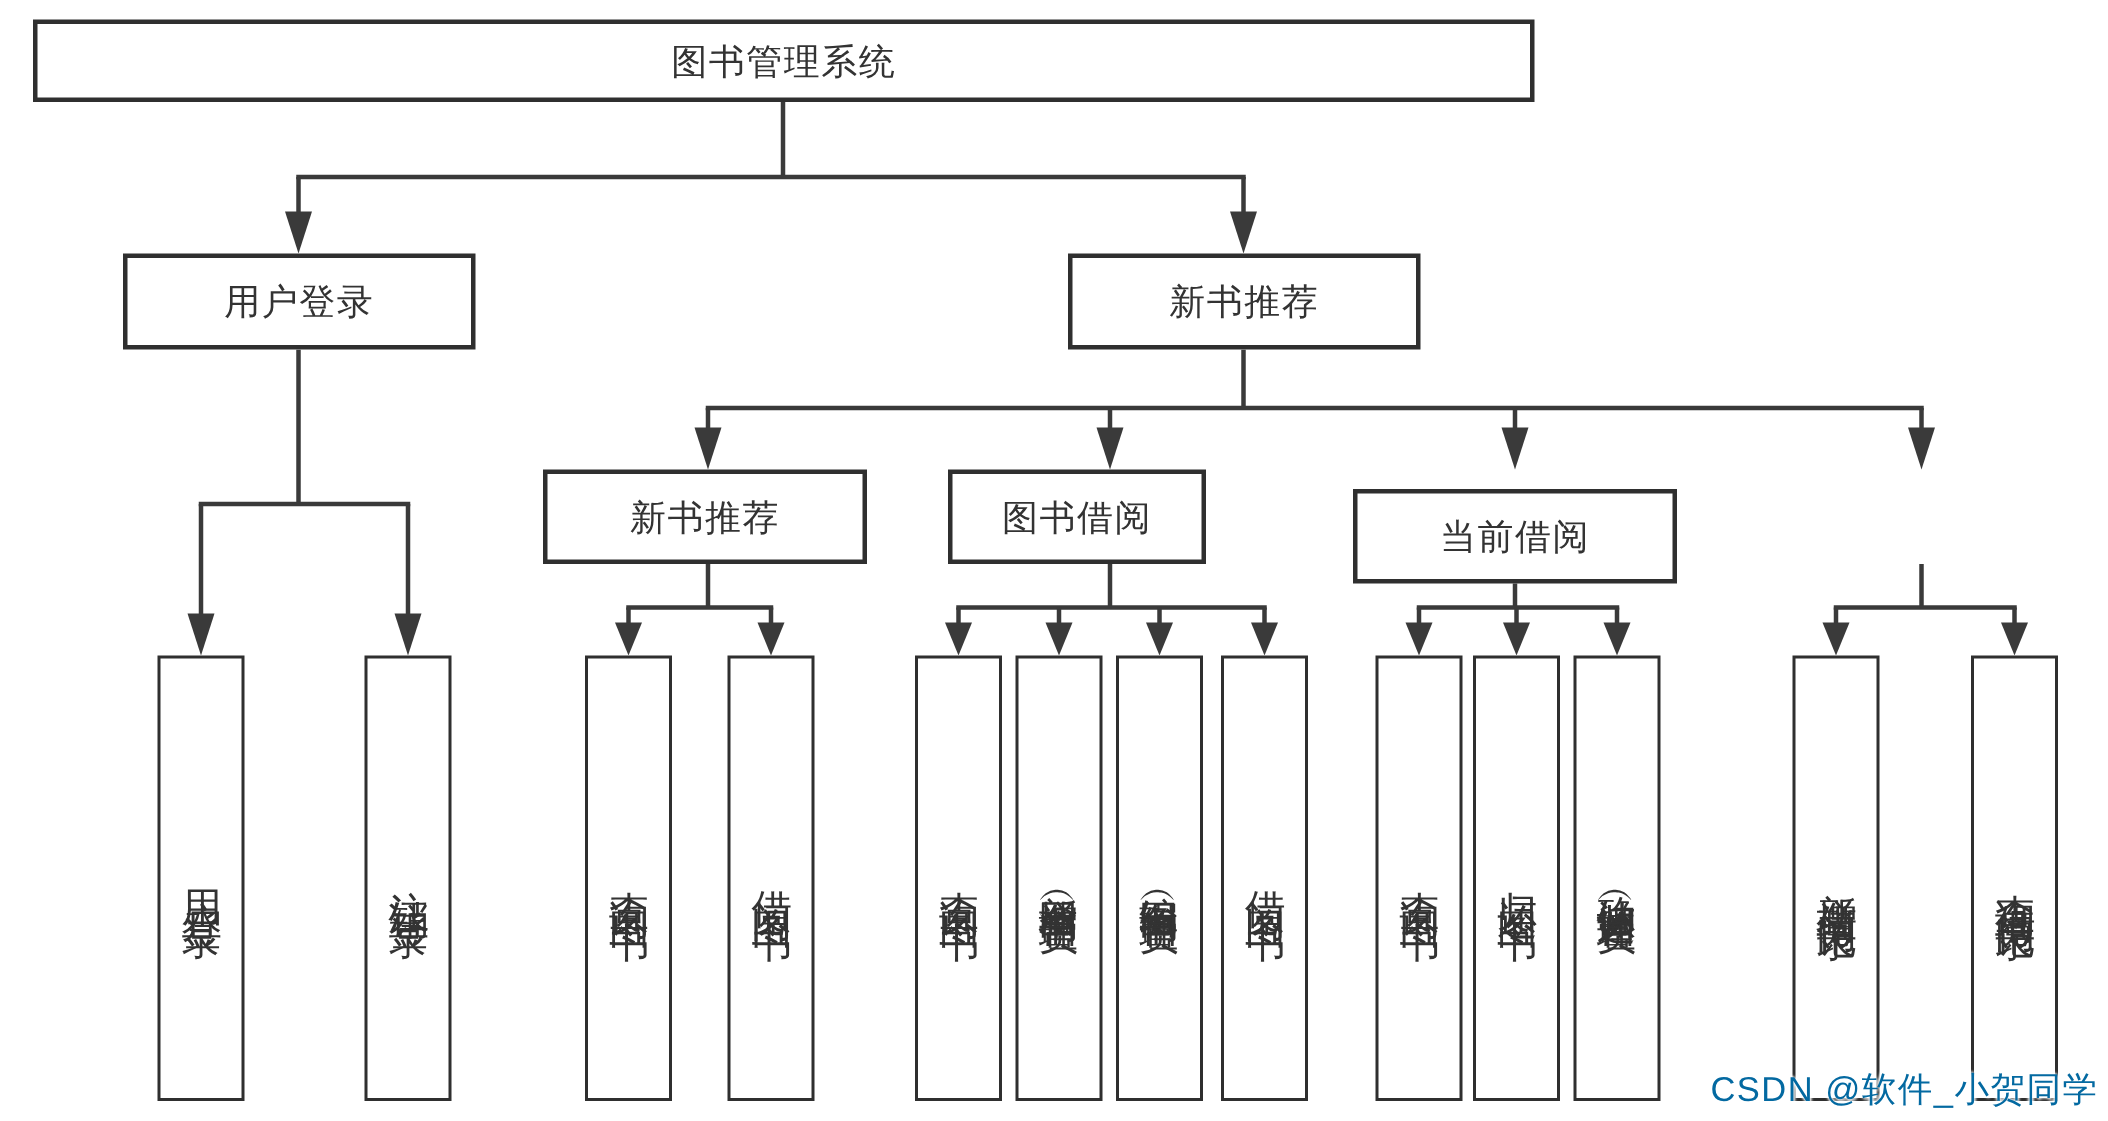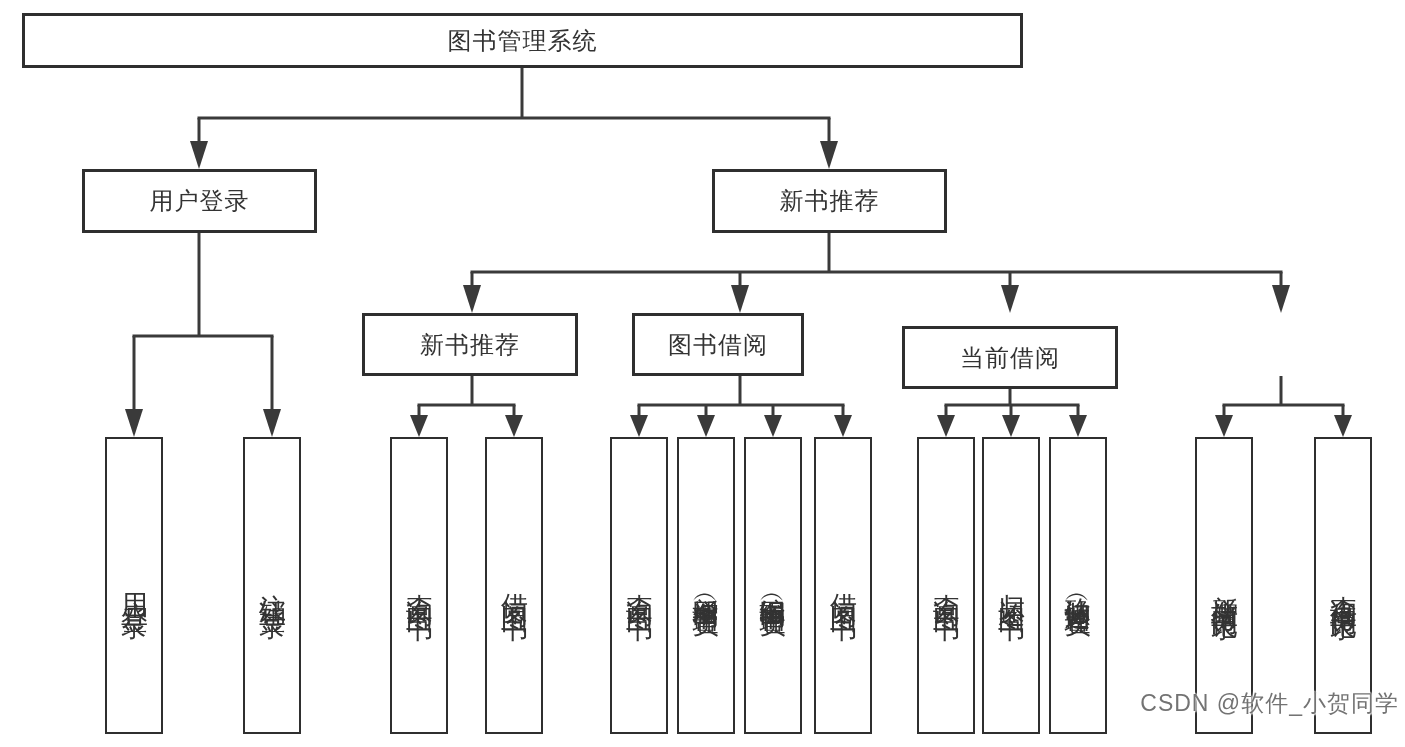--- a/index.html
+++ b/index.html
@@ -63,24 +63,24 @@
   #n-leaf-borrow-book-2  { left: 814px; }
   #n-leaf-query-book-3   { left: 917px; }
   #n-leaf-return-book    { left: 982px; }
   #n-leaf-confirm-return { left: 1049px; }
   #n-leaf-add-record     { left: 1195px; }
   #n-leaf-query-record   { left: 1314px; }
 
   #watermark {
     position: absolute;
     right: 6px;
-    top: 688px;
+    top: 711px;
     font-size: 23px;
     letter-spacing: 1px;
-    color: #737373;
+    color: #0369a1;
     text-shadow: 0 0 2px #ffffff, 1px 1px 2px #ffffff, -1px -1px 2px #ffffff;
     z-index: 5;
     white-space: nowrap;
   }
 </style>
 </head>
 <body>
 
 <div id="canvas">
 

